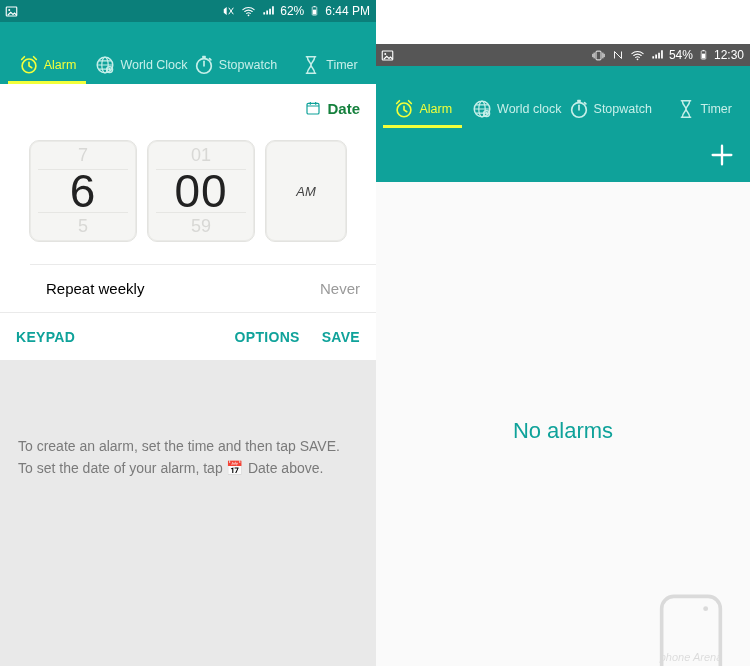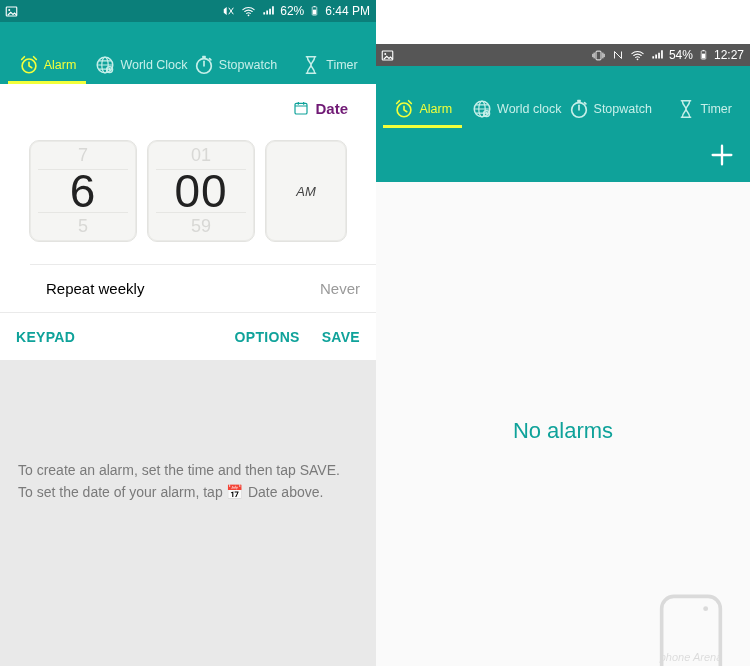--- a/index.html
+++ b/index.html
@@ -18,41 +18,41 @@
 
   
   .tabs { height:62px; background:#0fa29a; display:flex; align-items:flex-end; }
   .tab { flex:1; display:flex; flex-direction:row; align-items:center; justify-content:center; gap:4px; padding-bottom:8px; color:#c6efe9; font-size:12.5px; cursor:pointer; position:relative; }
   .tab.active { color:#f2ff3b; }
   .tab.active::after { content:""; position:absolute; left:8%; right:8%; bottom:0; height:3px; background:#f2ff3b; }
   .tab .ticon { width:22px; height:22px; }
 
   
   .body-left { flex:1; display:flex; flex-direction:column; background:#ffffff; }
-  .date-row { height:48px; display:flex; align-items:center; justify-content:flex-end; padding-right:28px; color:#701a75; font-size:15px; font-weight:600; gap:6px;}
+  .date-row { height:48px; display:flex; align-items:center; justify-content:flex-end; padding-right:16px; color:#15803d; font-size:15px; font-weight:600; gap:6px;}
   .picker-area { height:118px; display:flex; align-items:center; justify-content:center; gap:10px; background:#fff; }
   .wheel { width:108px; height:102px; background:#f5f5f3; border:1px solid #e3e3e0; border-radius:10px; position:relative; display:flex; flex-direction:column; align-items:center; justify-content:center; color:#222; box-shadow:inset 0 0 0 1px #eaeae7; }
   .wheel.big .current { font-size:46px; font-weight:300; letter-spacing:1px; }
   .wheel .ghost { position:absolute; left:0; right:0; text-align:center; color:#d8d8d5; font-size:18px; }
   .wheel .ghost.top { top:4px; }
   .wheel .ghost.bot { bottom:4px; }
   .wheel .divider { position:absolute; left:8px; right:8px; height:1px; background:#e6e6e3; }
   .wheel .divider.t { top:28px; }
   .wheel .divider.b { bottom:28px; }
   .wheel.ampm { width:82px; }
   .wheel.ampm .current { font-size:13px; font-weight:400; color:#444;font-style:italic; }
 
   .sep { height:14px; }
   .row { height:48px; display:flex; align-items:center; justify-content:space-between; padding:0 16px; font-size:15px; border-top:1px solid #eaeaea;margin-left:30px; }
   .row .value { color:#9a9a9a; }
   .actions { height:48px; display:flex; align-items:center; justify-content:space-between; padding:0 16px; border-top:1px solid #eaeaea; }
   .actions .btn { color:#0fa29a; font-weight:700; font-size:14px; letter-spacing:.3px; cursor:pointer;text-align:center; }
   .actions .spread { display:flex; gap:22px; }
 
-  .tip { flex:1; background:#e9e9e9; color:#7a7a7a; font-size:14px; line-height:1.55; padding:100px 18px 0 18px; }
+  .tip { flex:1; background:#e9e9e9; color:#7a7a7a; font-size:14px; line-height:1.55; padding:76px 18px 0 18px; }
 
   
   .body-right { flex:1; background:#fafafa; display:flex; flex-direction:column; position:relative; }
   .toolbar2 { height:54px; background:#0fa29a; display:flex; align-items:center; justify-content:flex-end; padding-right:14px; }
   .plus { width:28px; height:28px; color:#fff; cursor:pointer; }
   .empty { flex:1; display:flex; align-items:center; justify-content:center; }
   .empty-text { color:#0fa29a; font-size:22px; margin-top:-30px; }
 
   
   .wm { position:absolute; right:16px; bottom:6px; width:86px; height:110px; opacity:.12; pointer-events:none;font-style:italic; }
@@ -274,21 +274,21 @@
           <svg width="14" height="14" viewBox="0 0 24 24">
             <use href="#i-sig"></use>
           </svg>
         </span>
       <span>54%</span>
       <span class="ico">
           <svg width="11" height="16" viewBox="0 0 24 24">
             <use href="#i-bat"></use>
           </svg>
         </span>
-      <span>12:27</span>
+      <span>12:30</span>
     </div>
 
     <div class="tabs">
       <div class="tab active">
         <span class="ticon">
             <svg width="22" height="22" viewBox="0 0 24 24">
               <use href="#i-alarm"></use>
             </svg>
           </span>
         <span>Alarm</span>

